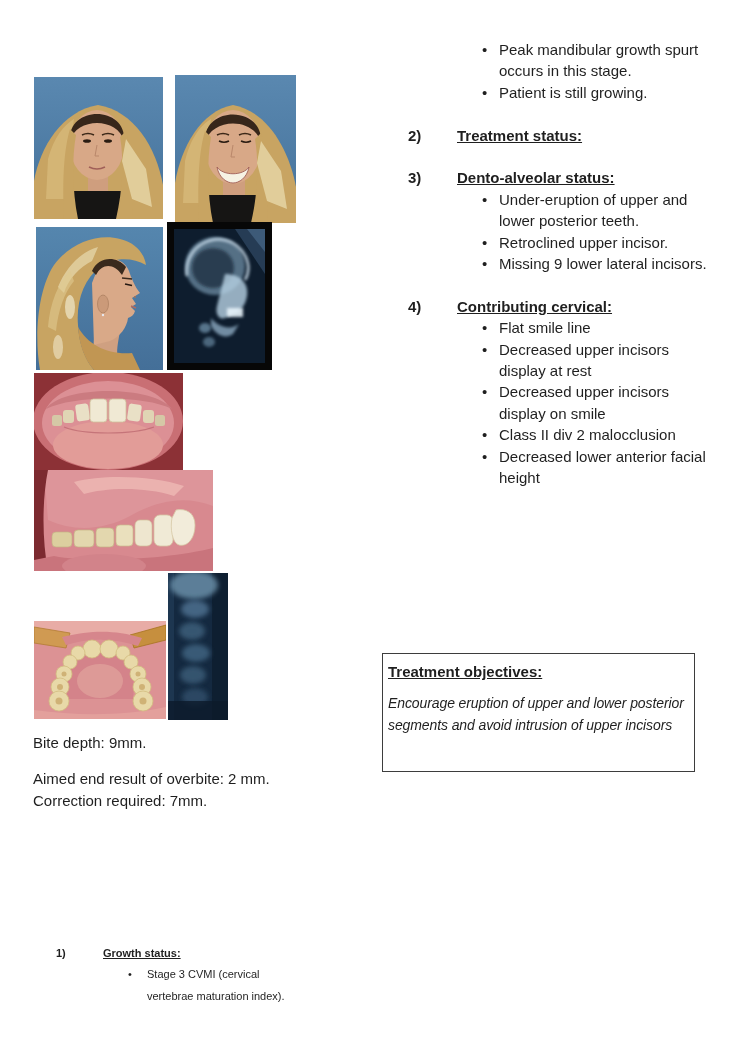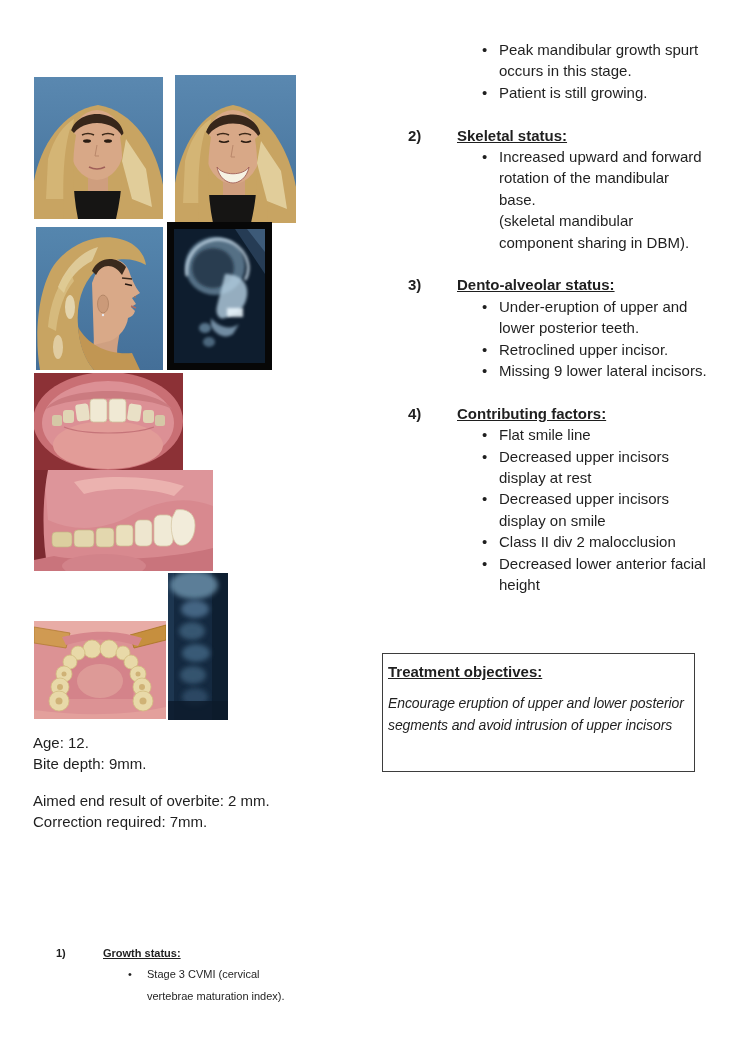--- a/index.html
+++ b/index.html
@@ -247,42 +247,35 @@
 
   <div class="rcol">
 
     <div class="bullets">
       <div class="b">Peak mandibular growth spurt
 occurs in this stage.</div>
       <div class="b">Patient is still growing.</div>
     </div>
 
     <div class="sec">
-      <div class="sec-head"><span class="sec-num">2)</span><span class="sec-title">Skeletal status:</span></div>
-      <div class="bullets">
-        <div class="b">Increased upward and forward
-rotation of the mandibular
-base.
-(skeletal mandibular
-component sharing in DBM).</div>
-      </div>
+      <div class="sec-head"><span class="sec-num">2)</span><span class="sec-title">Treatment status:</span></div>
     </div>
 
     <div class="sec">
       <div class="sec-head"><span class="sec-num">3)</span><span class="sec-title">Dento-alveolar status:</span></div>
       <div class="bullets">
         <div class="b">Under-eruption of upper and
 lower posterior teeth.</div>
         <div class="b">Retroclined upper incisor.</div>
         <div class="b">Missing 9 lower lateral incisors.</div>
       </div>
     </div>
 
     <div class="sec">
-      <div class="sec-head"><span class="sec-num">4)</span><span class="sec-title">Contributing factors:</span></div>
+      <div class="sec-head"><span class="sec-num">4)</span><span class="sec-title">Contributing cervical:</span></div>
       <div class="bullets">
         <div class="b">Flat smile line</div>
         <div class="b">Decreased upper incisors
 display at rest</div>
         <div class="b">Decreased upper incisors
 display on smile</div>
         <div class="b">Class II div 2 malocclusion</div>
         <div class="b">Decreased lower anterior facial
 height</div>
       </div>
@@ -290,21 +283,20 @@
 
   </div>
 
   <div class="tbox">
     <div class="tbox-title">Treatment objectives:</div>
     <div class="tbox-body">Encourage eruption of upper and lower posterior
 segments and avoid intrusion of upper incisors</div>
   </div>
 
   <div class="pinfo">
-    <div>Age: 12.</div>
     <div>Bite depth: 9mm.</div>
     <div class="gap">Aimed end result of overbite: 2 mm.</div>
     <div>Correction required: 7mm.</div>
   </div>
 
   <div class="growth">
     <div class="sec-head"><span class="sec-num">1)</span><span class="sec-title">Growth status:</span></div>
     <div class="bullets">
       <div class="b">Stage 3 CVMI (cervical
 vertebrae maturation index).</div>

